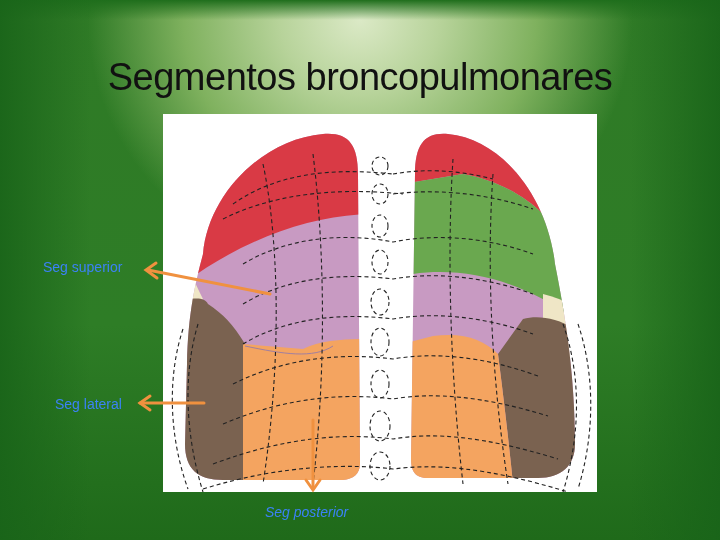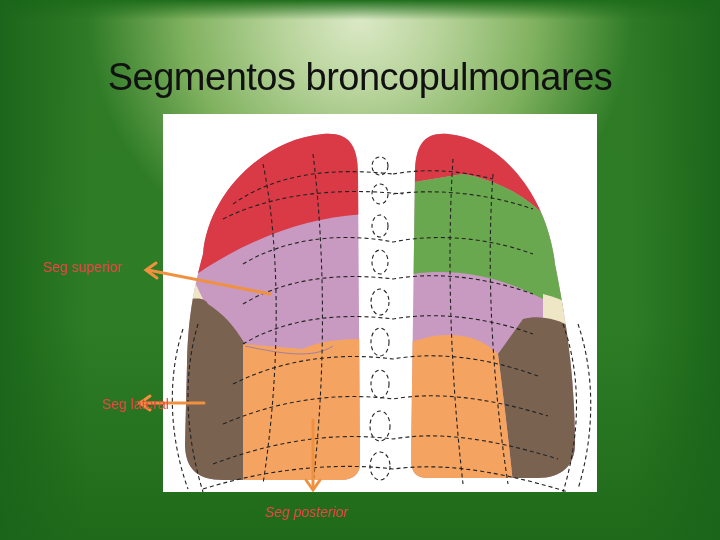--- a/index.html
+++ b/index.html
@@ -8,21 +8,21 @@
     background:
       radial-gradient(ellipse 320px 300px at 360px 20px, #dbe9c6 0%, #b7d39a 25%, #7fb15e 55%, rgba(60,130,40,0) 85%),
       linear-gradient(to bottom, #2f7a26 0%, #2e7d26 60%, #1f6a1a 100%);}
   .topband{position:absolute;left:0;top:0;width:720px;height:20px;
     background:linear-gradient(to bottom,#1f6e1c,rgba(40,120,35,0));}
   .side-l{position:absolute;left:0;top:0;width:90px;height:540px;background:linear-gradient(to right,rgba(25,100,25,0.9),rgba(40,120,35,0));}
   .side-r{position:absolute;right:0;top:0;width:90px;height:540px;background:linear-gradient(to left,rgba(25,100,25,0.9),rgba(40,120,35,0));}
   .title{position:absolute;left:0;top:42px;width:720px;text-align:center;font-size:38px;color:#111;letter-spacing:-0.5px;margin-top:14px;}
   .figure{position:absolute;left:163px;top:114px;width:434px;height:378px;background:#fff;overflow:hidden;}
   .figure svg{display:block;}
-  .label{position:absolute;font-size:14px;color:#ef4444;}
+  .label{position:absolute;font-size:14px;color:#3b82f6;}
   .overlay{position:absolute;left:0;top:0;width:720px;height:540px;pointer-events:none;}
 </style>
 </head>
 <body>
 
 <div class="topband"></div>
 <div class="side-l"></div>
 <div class="side-r"></div>
 
 <div class="title">Segmentos broncopulmonares</div>
@@ -92,14 +92,14 @@
     <path d="M270,294 L148,270"></path>
     <path d="M156,263 L146,270 L157,278"></path>
     <path d="M204,403 L140,403"></path>
     <path d="M150,396 L140,403 L150,410"></path>
     <path d="M313,420 L313,488"></path>
     <path d="M306,480 L313,490 L320,480"></path>
   </g>
 </svg>
 
 <div class="label" style="left:43px;top:259px;">Seg superior</div>
-<div class="label" style="left:55px;top:396px;margin-left:47px;">Seg lateral</div>
+<div class="label" style="left:55px;top:396px;">Seg lateral</div>
 <div class="label" style="left:265px;top:504px;font-style:italic;">Seg posterior</div>
 
 </body></html>

